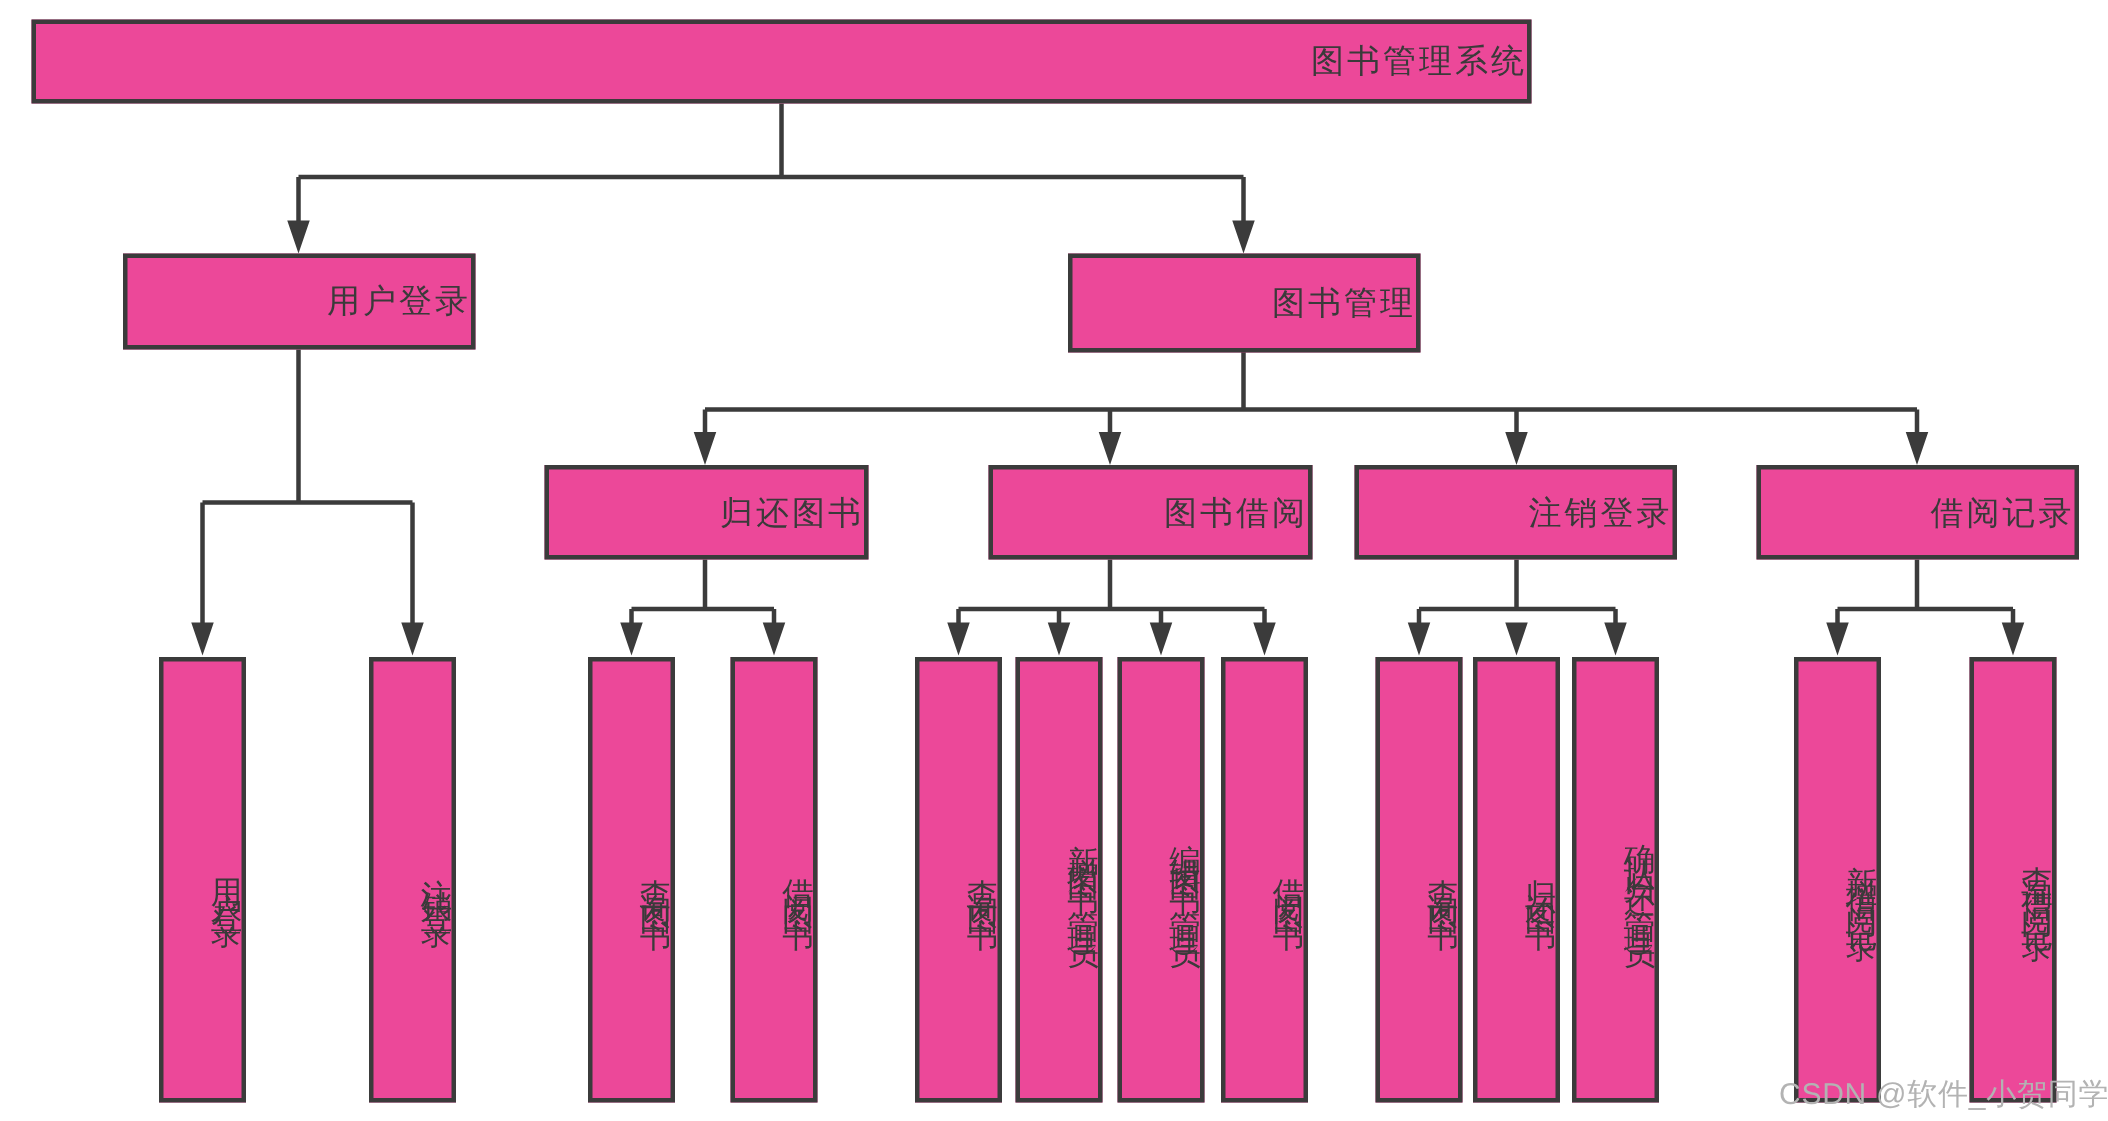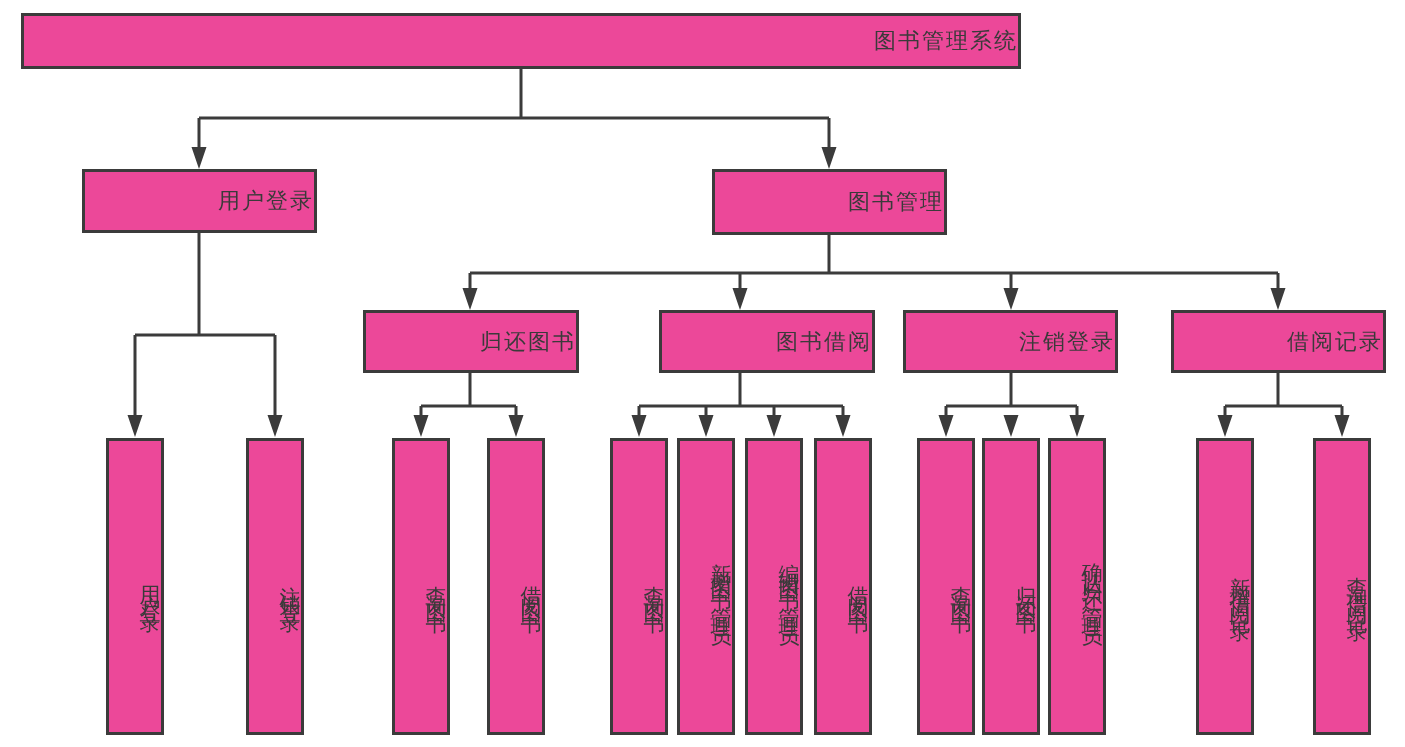--- a/index.html
+++ b/index.html
@@ -179,14 +179,15 @@
   <div class="box leaf n-l11">
     <span class="lbl-v">确认归还（管理员）</span>
   </div>
   <div class="box leaf n-l12">
     <span class="lbl-v">新增借阅记录</span>
   </div>
   <div class="box leaf n-l13">
     <span class="lbl-v">查询借阅记录</span>
   </div>
 
+  <div id="watermark">CSDN @软件_小贺同学</div>
 
 </div>
 
 </body></html>

